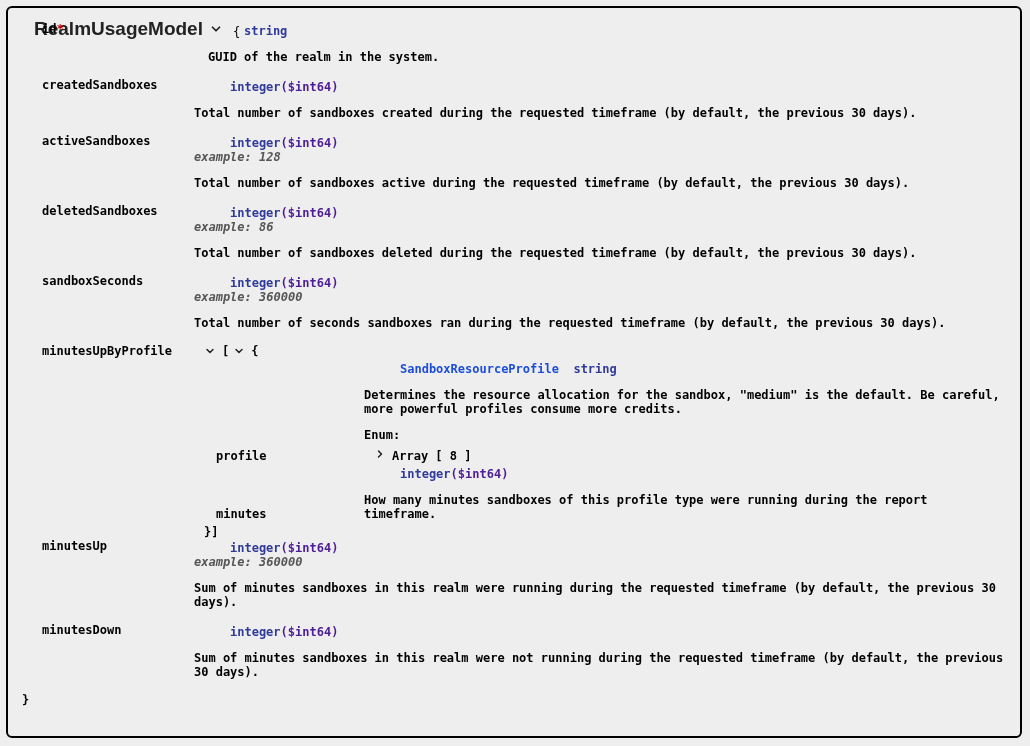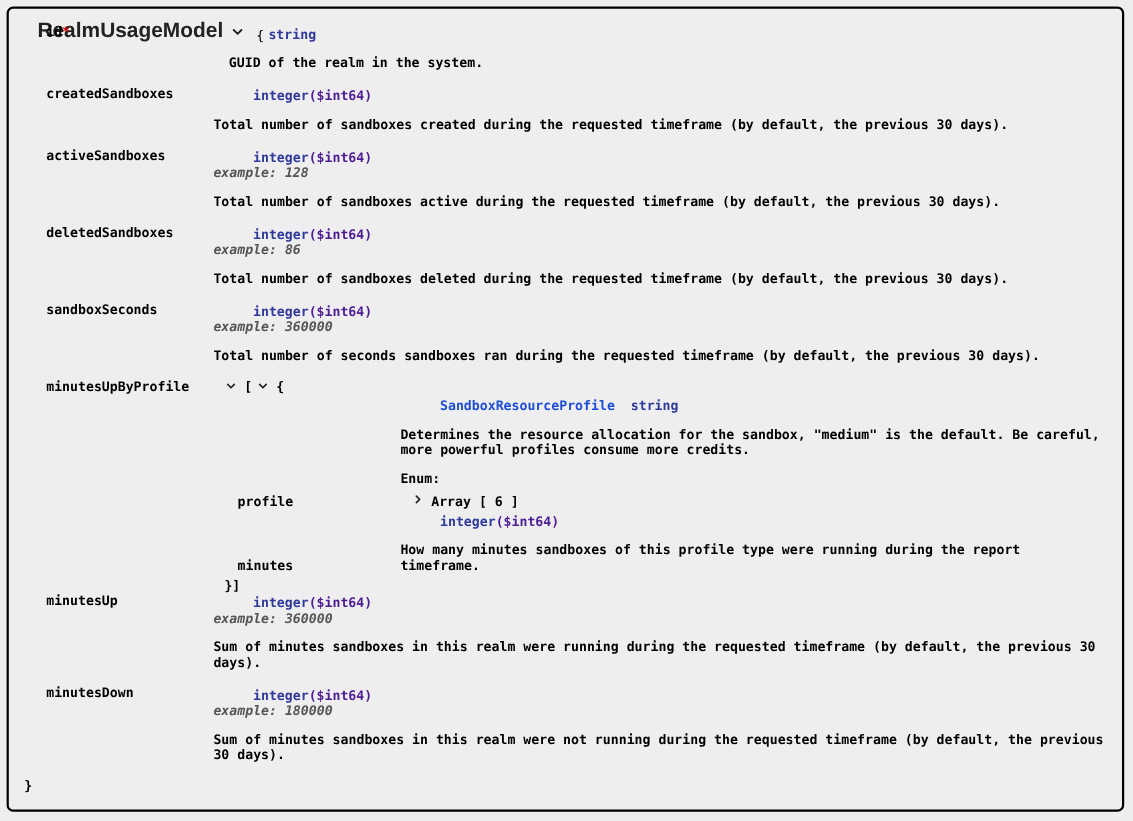--- a/index.html
+++ b/index.html
@@ -209,21 +209,21 @@
                 <span class="title-name">SandboxResourceProfile</span>&nbsp;&nbsp;<span class="type">string</span>
               </div>
               <div class="desc">Determines the resource allocation for the sandbox, "medium" is the default. Be careful, more powerful profiles consume more credits.</div>
               <div class="enum-head">Enum:</div>
               <div class="enum-arr">
                 <span class="chev-r">
                   <svg width="12" height="12" viewBox="0 0 24 24" fill="none" stroke="#222" stroke-width="3" stroke-linecap="round" stroke-linejoin="round">
                       <polyline points="9 6 15 12 9 18"></polyline>
                     </svg>
                 </span>
-                <span>Array [ 6 ]</span>
+                <span>Array [ 8 ]</span>
               </div>
             </div>
           </div>
 
           <div class="sub-row" style="margin-top:2px;">
             <div class="sub-name">minutes</div>
             <div class="sub-body">
               <div class="block">
                 <span class="type">integer</span><span class="format">($int64)</span>
               </div>
@@ -248,21 +248,20 @@
         <div class="desc">Sum of minutes sandboxes in this realm were running during the requested timeframe (by default, the previous 30 days).</div>
       </div>
     </div>
 
     <div class="prop-row">
       <div class="prop-name">minutesDown</div>
       <div class="prop-body">
         <div class="block">
           <span class="type">integer</span><span class="format">($int64)</span>
         </div>
-        <div class="example">example: 180000</div>
         <div class="desc">Sum of minutes sandboxes in this realm were not running during the requested timeframe (by default, the previous 30 days).</div>
       </div>
     </div>
 
   </div>
 
   <div class="close-brace">}</div>
 
 </div>
 

